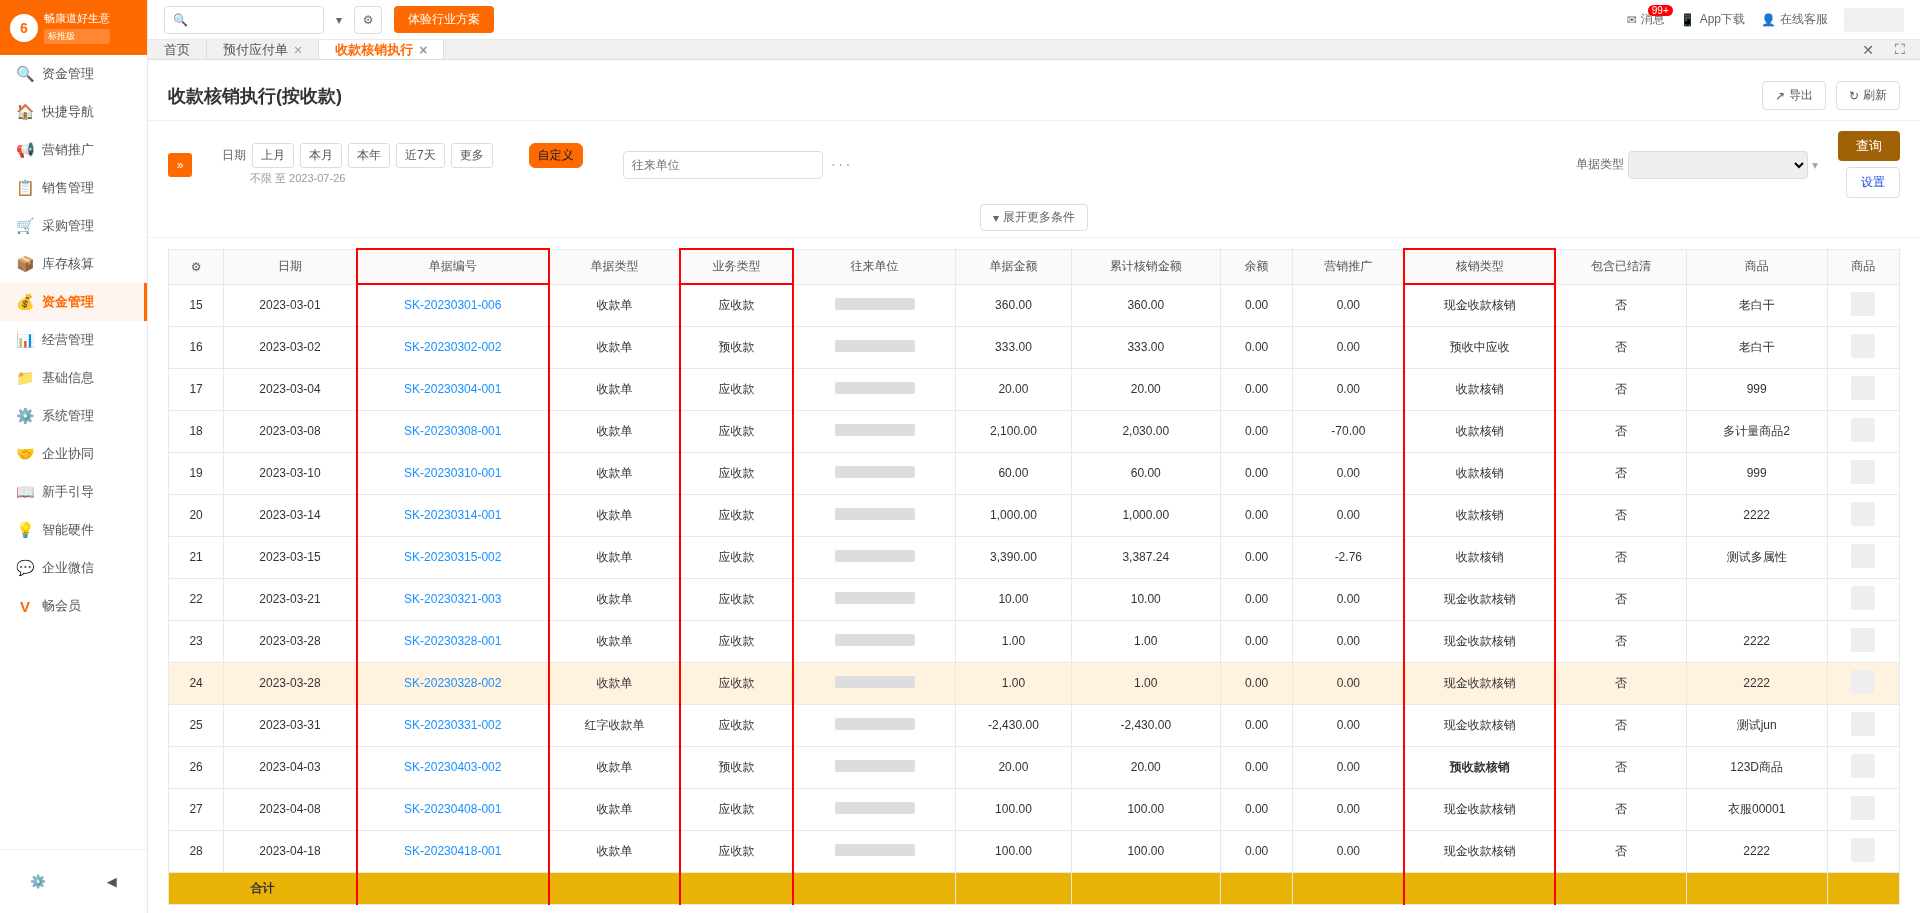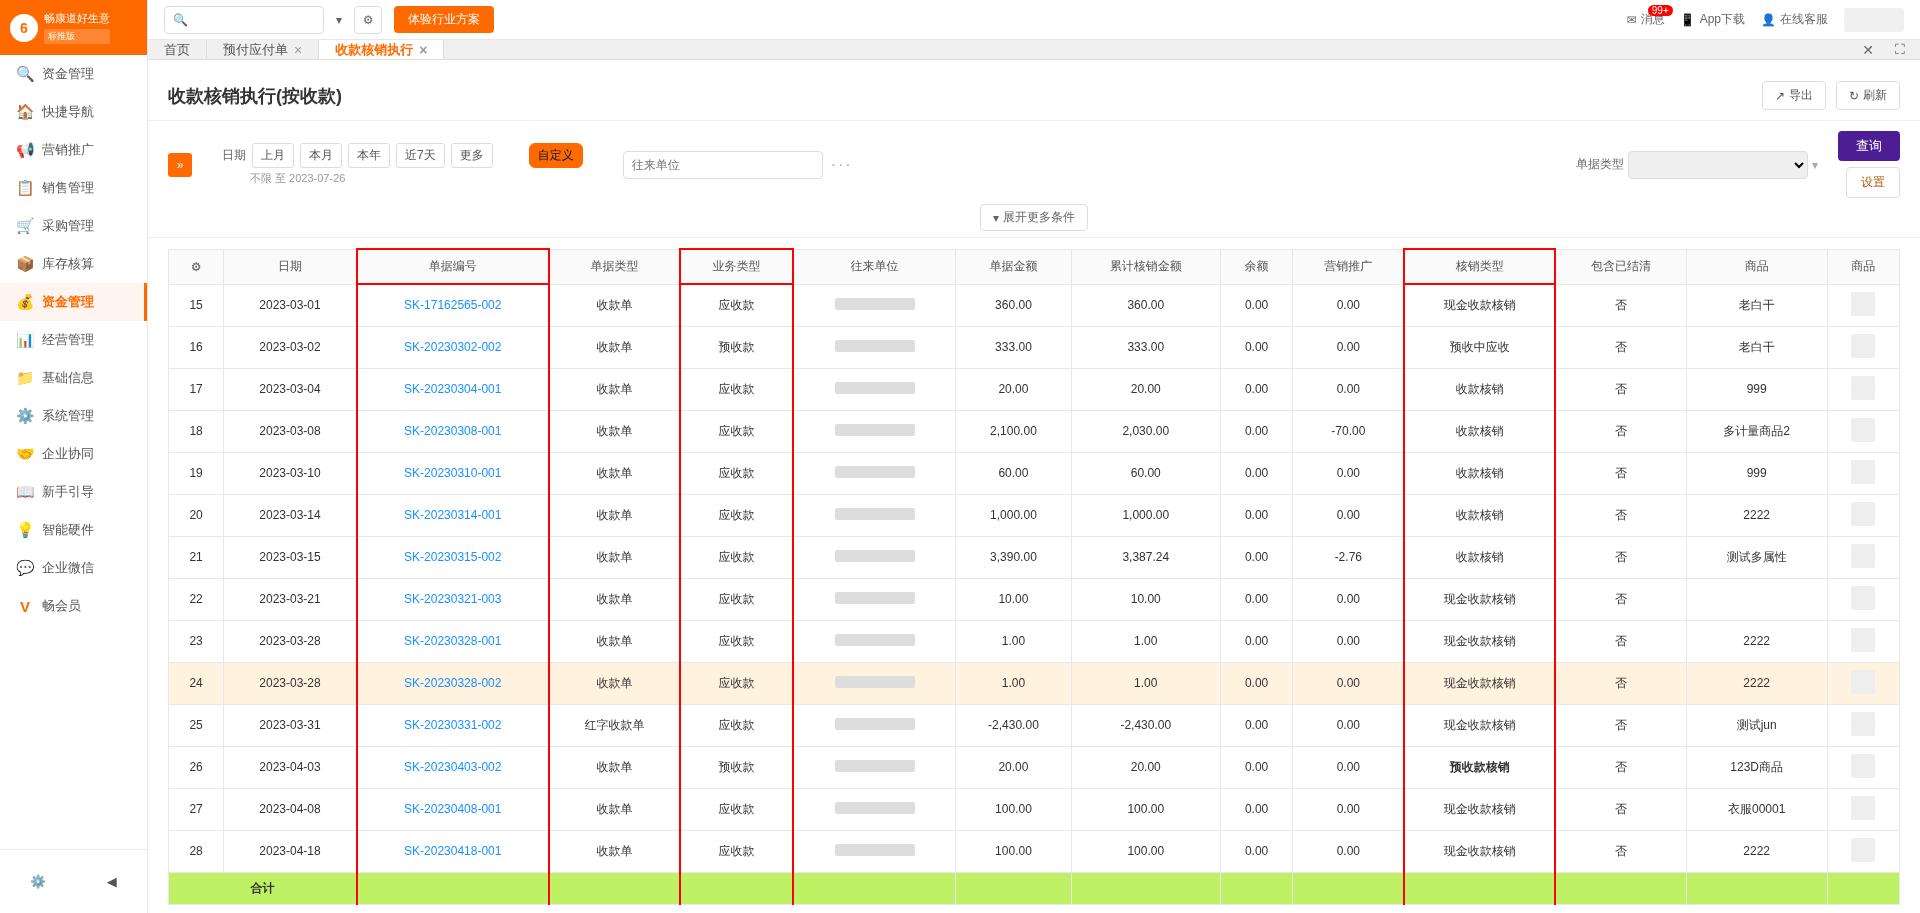--- a/index.html
+++ b/index.html
@@ -47,35 +47,35 @@
     
     .page-header { padding: 21px 20px 10px; display: flex; align-items: center; justify-content: space-between; border-bottom: 1px solid #f0f0f0; }
     .page-title { font-size: 18px; font-weight: bold; color: #333; }
     .page-actions { display: flex; gap: 10px; }
     .action-btn { display: flex; align-items: center; gap: 4px; padding: 5px 12px; border: 1px solid #ddd; border-radius: 4px; cursor: pointer; font-size: 12px; color: #555; background: #fff; }
     .filter-label { color: #666; white-space: nowrap; }
     .date-btn { padding: 3px 8px; border: 1px solid #ddd; border-radius: 3px; cursor: pointer; font-size: 12px; color: #555; background: #fff; }
     .date-btn.custom { background: #ff6a00; color: #0f172a; border-color: #ff6a00; border-radius: 6px; padding: 3px 8px; margin-left: 30px; }
     .filter-input { height: 28px; border: 1px solid #ddd; border-radius: 4px; padding: 0 8px; font-size: 12px; width: 160px; }
     .filter-select { height: 28px; border: 1px solid #ddd; border-radius: 4px; padding: 0 8px; font-size: 12px; width: 160px; }
-    .query-btn { background: #4c1d95; color: #fff; border: none; border-radius: 4px; padding: 6px 18px; cursor: pointer; font-size: 13px; }
-    .settings-btn { background: #fff; color: #a16207; border: 1px solid #ddd; border-radius: 4px; padding: 6px 14px; cursor: pointer; font-size: 12px; }
+    .query-btn { background: #a16207; color: #fff; border: none; border-radius: 4px; padding: 6px 18px; cursor: pointer; font-size: 13px; }
+    .settings-btn { background: #fff; color: #1d4ed8; border: 1px solid #ddd; border-radius: 4px; padding: 6px 14px; cursor: pointer; font-size: 12px; }
     .expand-btn { display: flex; align-items: center; gap: 4px; color: #666; font-size: 12px; cursor: pointer; padding: 4px 12px; border: 1px solid #ddd; border-radius: 4px; background: #fff; }
 
     
     .table-container { padding: 0 20px 20px; overflow-x: auto; }
     .data-table { width: 100%; border-collapse: collapse; font-size: 12px; margin-top: 10px; }
     .data-table th { background: #fafafa; border: 1px solid #e8e8e8; padding: 8px 10px; text-align: center; color: #555; font-weight: 500; white-space: nowrap; position: sticky; top: 0; z-index: 1; }
     .data-table td { border: 1px solid #e8e8e8; padding: 7px 10px; text-align: center; color: #333; white-space: nowrap; }
     .data-table tr.highlighted td { background: #fff3e0; }
     .link-text { color: #1890ff; text-decoration: none; cursor: pointer; }
     .negative { color: #f00; }
 
     
-    .total-row td { background: #bef264; font-weight: bold; color: #333; }
+    .total-row td { background: #eab308; font-weight: bold; color: #333; }
 
     
     .table-scroll { width: 100%; overflow-x: auto; }
 
     
     .expand-arrow { width: 24px; height: 24px; background: #ff6a00; color: #fff; border-radius: 3px; display: flex; align-items: center; justify-content: center; cursor: pointer; font-size: 12px; }
     .dots-btn { color: #aaa; font-size: 16px; letter-spacing: 2px; cursor: pointer; padding: 0 4px; }
 
     .filter-wrapper { padding: 10px 20px 6px; background: #fff; border-bottom: 1px solid #f0f0f0; }
     .filter-row-main { display: flex; align-items: center; gap: 20px; margin-bottom: 4px; }
@@ -300,21 +300,21 @@
                 <th style="border:2px solid #f00;">核销类型</th>
                 <th>包含已结清</th>
                 <th>商品</th>
                 <th>商品</th>
               </tr>
             </thead>
             <tbody id="table-body">
             <tr>
     <td>15</td>
     <td>2023-03-01</td>
-    <td style="border-left:2px solid #f00;border-right:2px solid #f00;"><a class="link-text">SK-17162565-002</a></td>
+    <td style="border-left:2px solid #f00;border-right:2px solid #f00;"><a class="link-text">SK-20230301-006</a></td>
     <td>收款单</td>
     <td style="border-left:2px solid #f00;border-right:2px solid #f00;">应收款</td>
     <td><span style="display:inline-block;width:80px;height:12px;background:#ddd;border-radius:2px;"></span></td>
     <td class="">360.00</td>
     <td class="">360.00</td>
     <td>0.00</td>
     <td class="">0.00</td>
     <td style="border-left:2px solid #f00;border-right:2px solid #f00;">现金收款核销</td>
     <td>否</td>
     <td>老白干</td>

